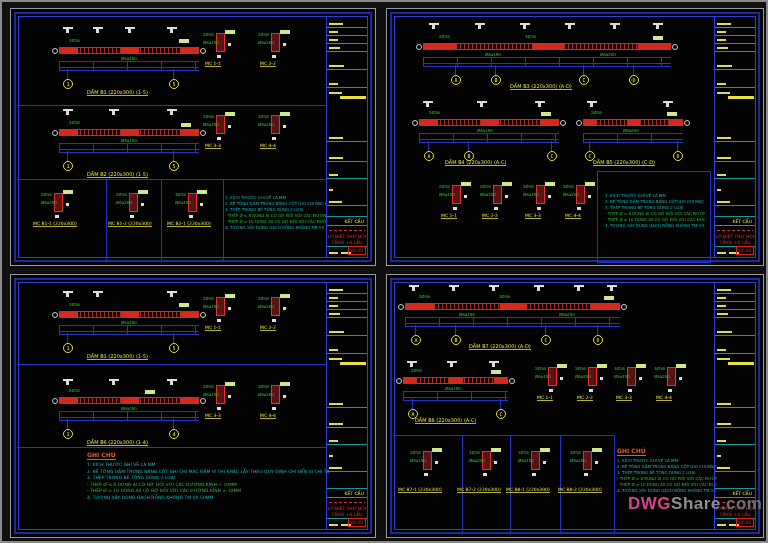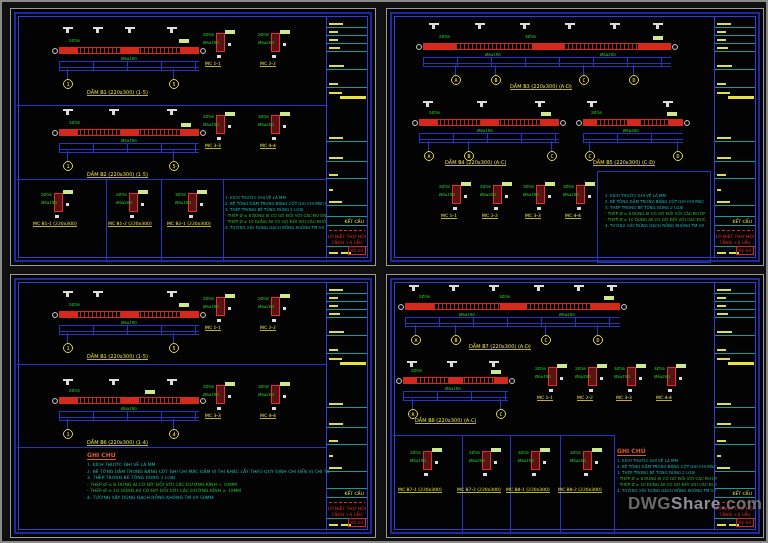--- a/index.html
+++ b/index.html
@@ -72,21 +72,21 @@
   .xlab{position:absolute;left:2px;top:32px;color:#e8e23c;font-size:4.5px;line-height:5px;border-bottom:1px solid #b8b230;
         white-space:nowrap;text-decoration:none;}
   
   .notes{position:absolute;color:#19b6b6;font-size:4.5px;line-height:6.5px;white-space:nowrap;overflow:hidden;}
   .notes p{margin:0;}
   .notes .grn{color:#2fbb3a;}
   .ntitle{display:inline-block;color:#e05a2b;font-weight:bold;font-size:6px;line-height:8px;border-bottom:1px solid #e05a2b;margin-bottom:2px;}
   
   .wm{position:absolute;left:626px;top:492px;font-size:17px;font-weight:bold;font-family:"Liberation Sans",sans-serif;
       letter-spacing:.5px;opacity:.92;white-space:nowrap;z-index:9;}
-  .wm .p1{color:#737373;} .wm .p2{color:#9a9a9e;} .wm .p3{color:#77777b;}
+  .wm .p1{color:#ec4899;} .wm .p2{color:#9a9a9e;} .wm .p3{color:#77777b;}
 </style>
 </head>
 <body>
 
 <div id="canvas">
 
   <div class="sheet" style="left:8px;top:6px;width:366px;height:258px;">
     <div class="fr"></div>
     <div class="fr2"></div>
     <div class="hdiv" style="left:6px;top:96px;width:310px;"></div>

